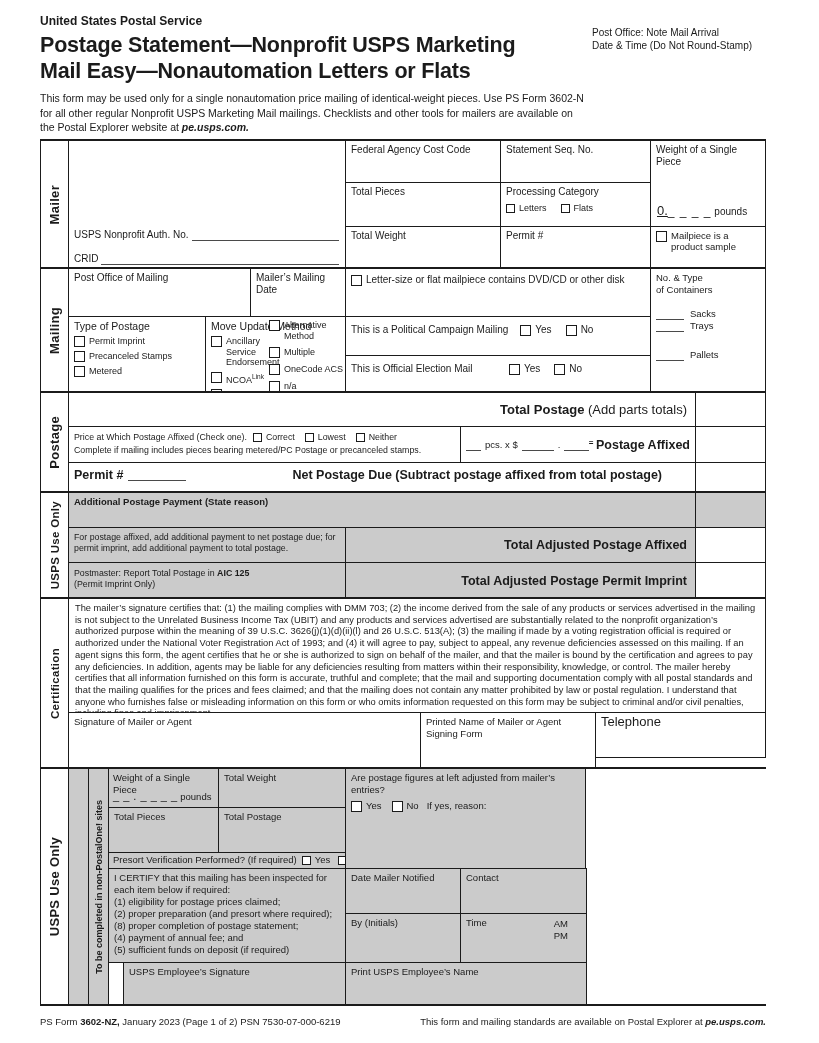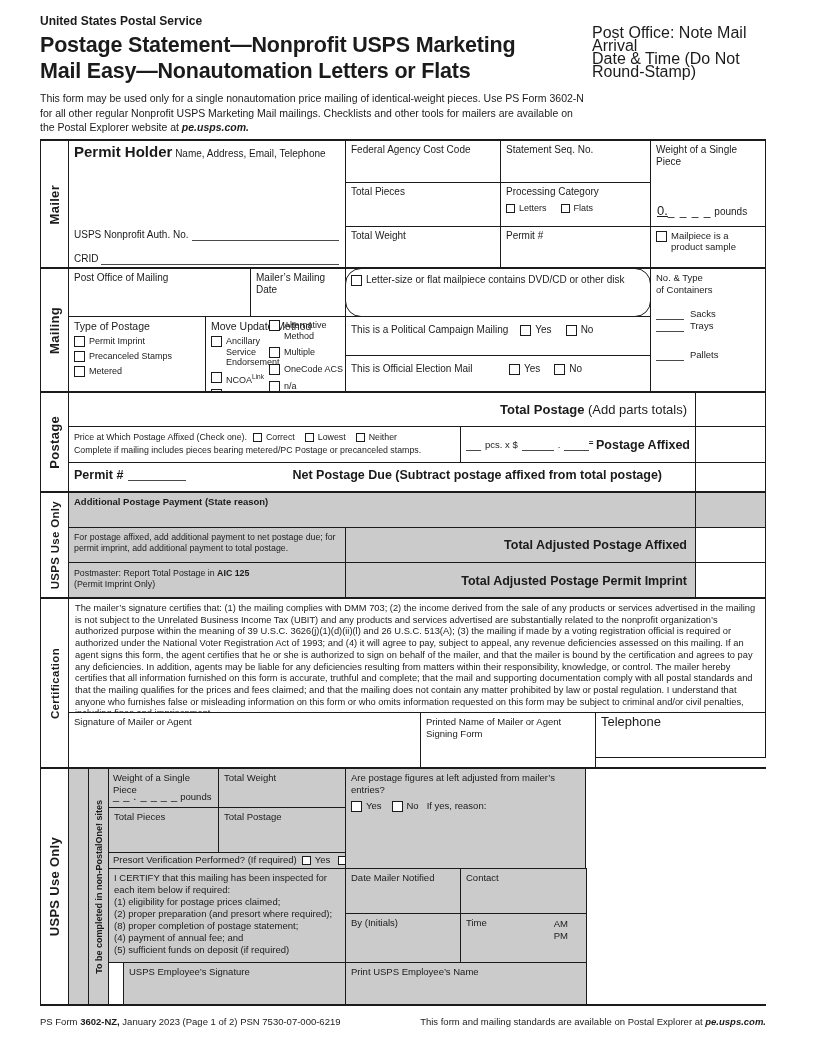--- a/index.html
+++ b/index.html
@@ -27,21 +27,21 @@
 <div id="page">
 
   <div class="nob" style="position:absolute;left:40px;top:14px;font-size:12px;font-weight:bold;">United States Postal Service</div>
   <div class="nob" style="position:absolute;left:40px;top:32px;font-size:21.5px;font-weight:bold;line-height:26px;letter-spacing:-.2px;">
     <div>Postage Statement—Nonprofit USPS Marketing</div>
     <div>Mail Easy—Nonautomation Letters or Flats</div>
   </div>
   <div class="nob" style="position:absolute;left:40px;top:91px;width:545px;font-size:10.5px;line-height:14.5px;">
     <span>This form may be used only for a single nonautomation price mailing of identical-weight pieces. Use PS Form 3602-N for all other regular Nonprofit USPS Marketing Mail mailings. Checklists and other tools for mailers are available on the Postal Explorer website at </span><b><i>pe.usps.com.</i></b>
   </div>
-  <div class="nob gray" style="position:absolute;left:585px;top:20px;width:185px;height:114px;padding:6px 7px;font-size:16px;line-height:13px;">
+  <div class="nob gray" style="position:absolute;left:585px;top:20px;width:185px;height:114px;padding:6px 7px;font-size:10px;line-height:13px;">
     <div>Post Office: Note Mail Arrival</div>
     <div>Date &amp; Time (Do Not Round-Stamp)</div>
   </div>
 
   <div class="cell vcell" style="left:40px;top:140px;width:29px;height:129px;">
       <span class="vtext">Mailer</span>
     </div>
   <div class="cell vcell" style="left:40px;top:268px;width:29px;height:125px;">
       <span class="vtext">Mailing</span>
     </div>
@@ -52,22 +52,20 @@
       <span class="vtext sm">USPS Use Only</span>
     </div>
   <div class="cell vcell" style="left:40px;top:598px;width:29px;height:171px;">
       <span class="vtext sm">Certification</span>
     </div>
   <div class="cell vcell" style="left:40px;top:768px;width:29px;height:238px;">
       <span class="vtext">USPS Use Only</span>
     </div>
 
   <div class="cell" style="left:68px;top:140px;width:278px;height:129px;">
-    <div style="margin-top:2px;"><span style="font-weight:bold;font-size:15px;">Permit Holder</span>
-      <span style="font-size:10px;">Name, Address, Email, Telephone</span></div>
     <div class="row" style="position:absolute;left:5px;right:6px;top:88px;">
       <span>USPS Nonprofit Auth. No.</span>
         <span class="bl" style="flex:1;margin-left:3px;"></span>
     </div>
     <div class="row" style="position:absolute;left:5px;right:6px;top:112px;">
       <span>CRID</span>
         <span class="bl" style="flex:1;margin-left:3px;"></span>
     </div>
   </div>
   <div class="cell" style="left:345px;top:140px;width:156px;height:43px;"><span>Federal Agency Cost Code</span></div>
@@ -141,21 +139,21 @@
       <div class="it" style="margin-top:6px;">
           <span class="cb"></span>
           <span>OneCode ACS</span>
         </div>
       <div class="it" style="margin-top:6px;width:72px;">
           <span class="cb"></span>
           <span>n/a Alternative Address Format</span>
         </div>
     </div>
   </div>
-  <div class="cell" style="left:345px;top:268px;width:306px;height:49px;border-radius:16px;">
+  <div class="cell" style="left:345px;top:268px;width:306px;height:49px;">
     <div class="row" style="margin-top:2px;">
         <span class="cb"></span>
         <span>Letter-size or flat mailpiece contains DVD/CD or other disk</span>
       </div>
   </div>
   <div class="cell" style="left:345px;top:316px;width:306px;height:40px;">
     <div class="row" style="margin-top:4px;">
       <span>This is a Political Campaign Mailing</span>
       <span class="cb" style="margin-left:12px;"></span>
         <span>Yes</span>

